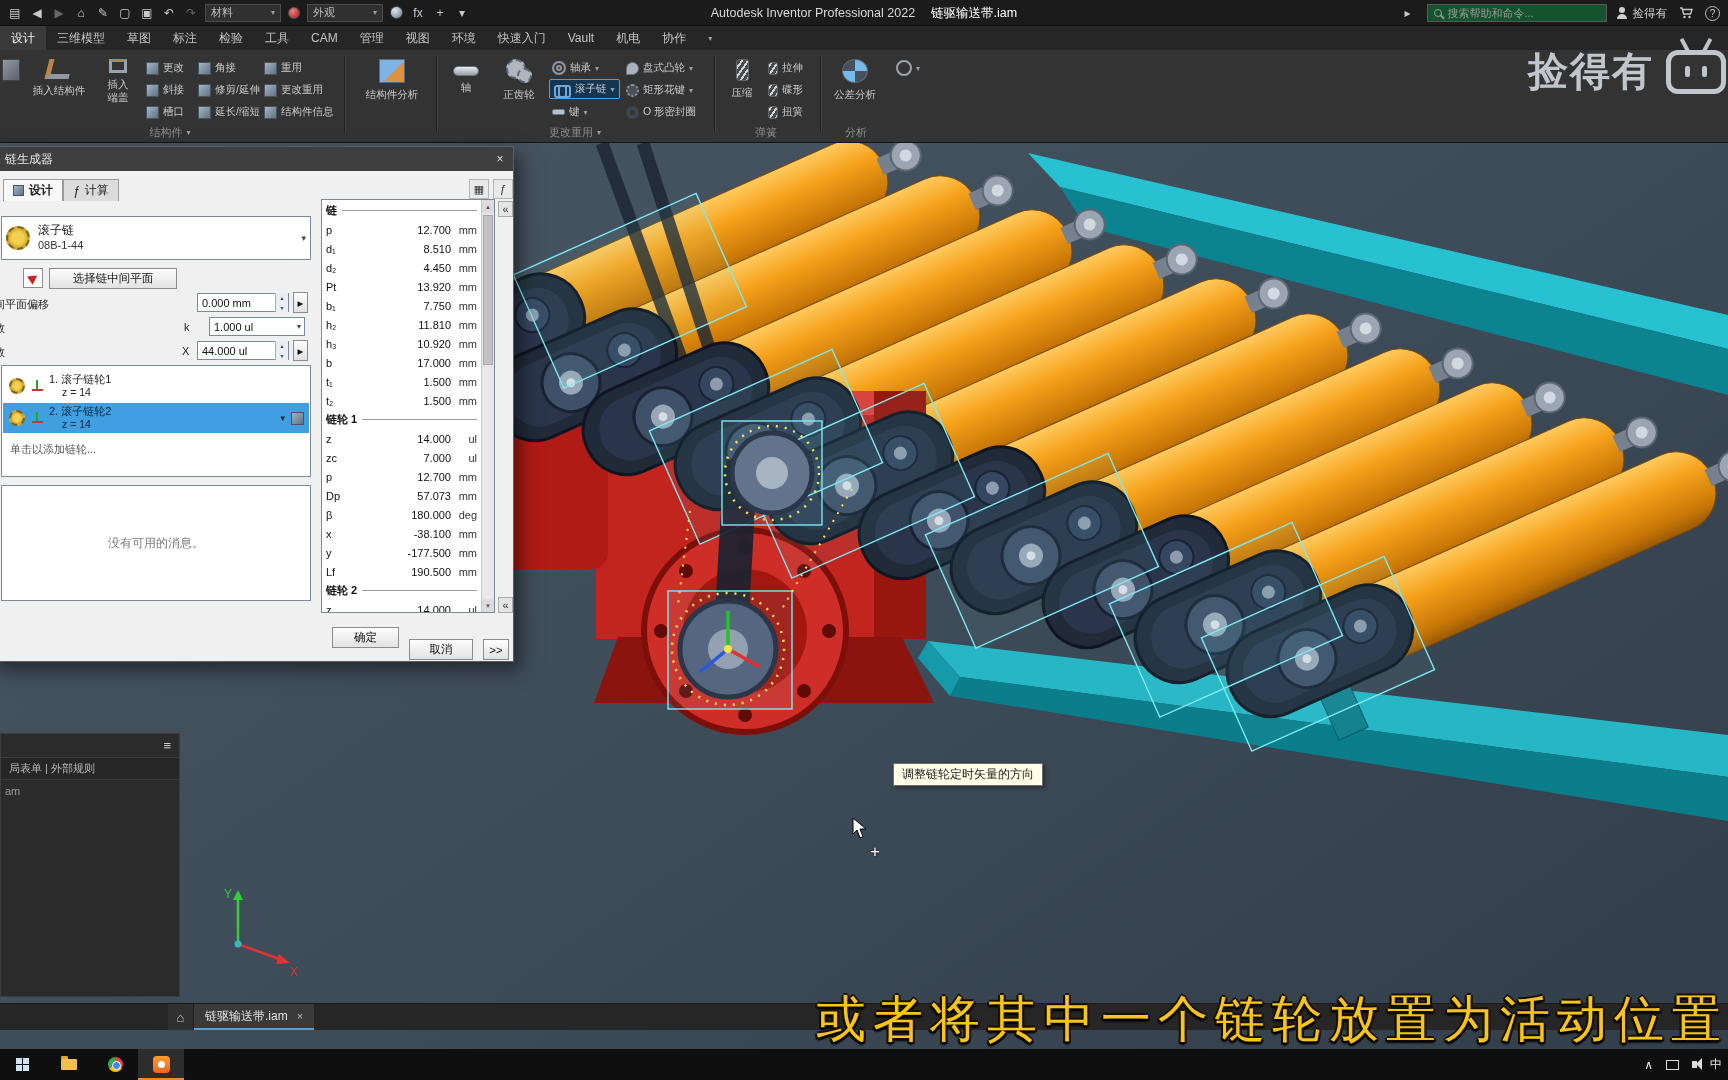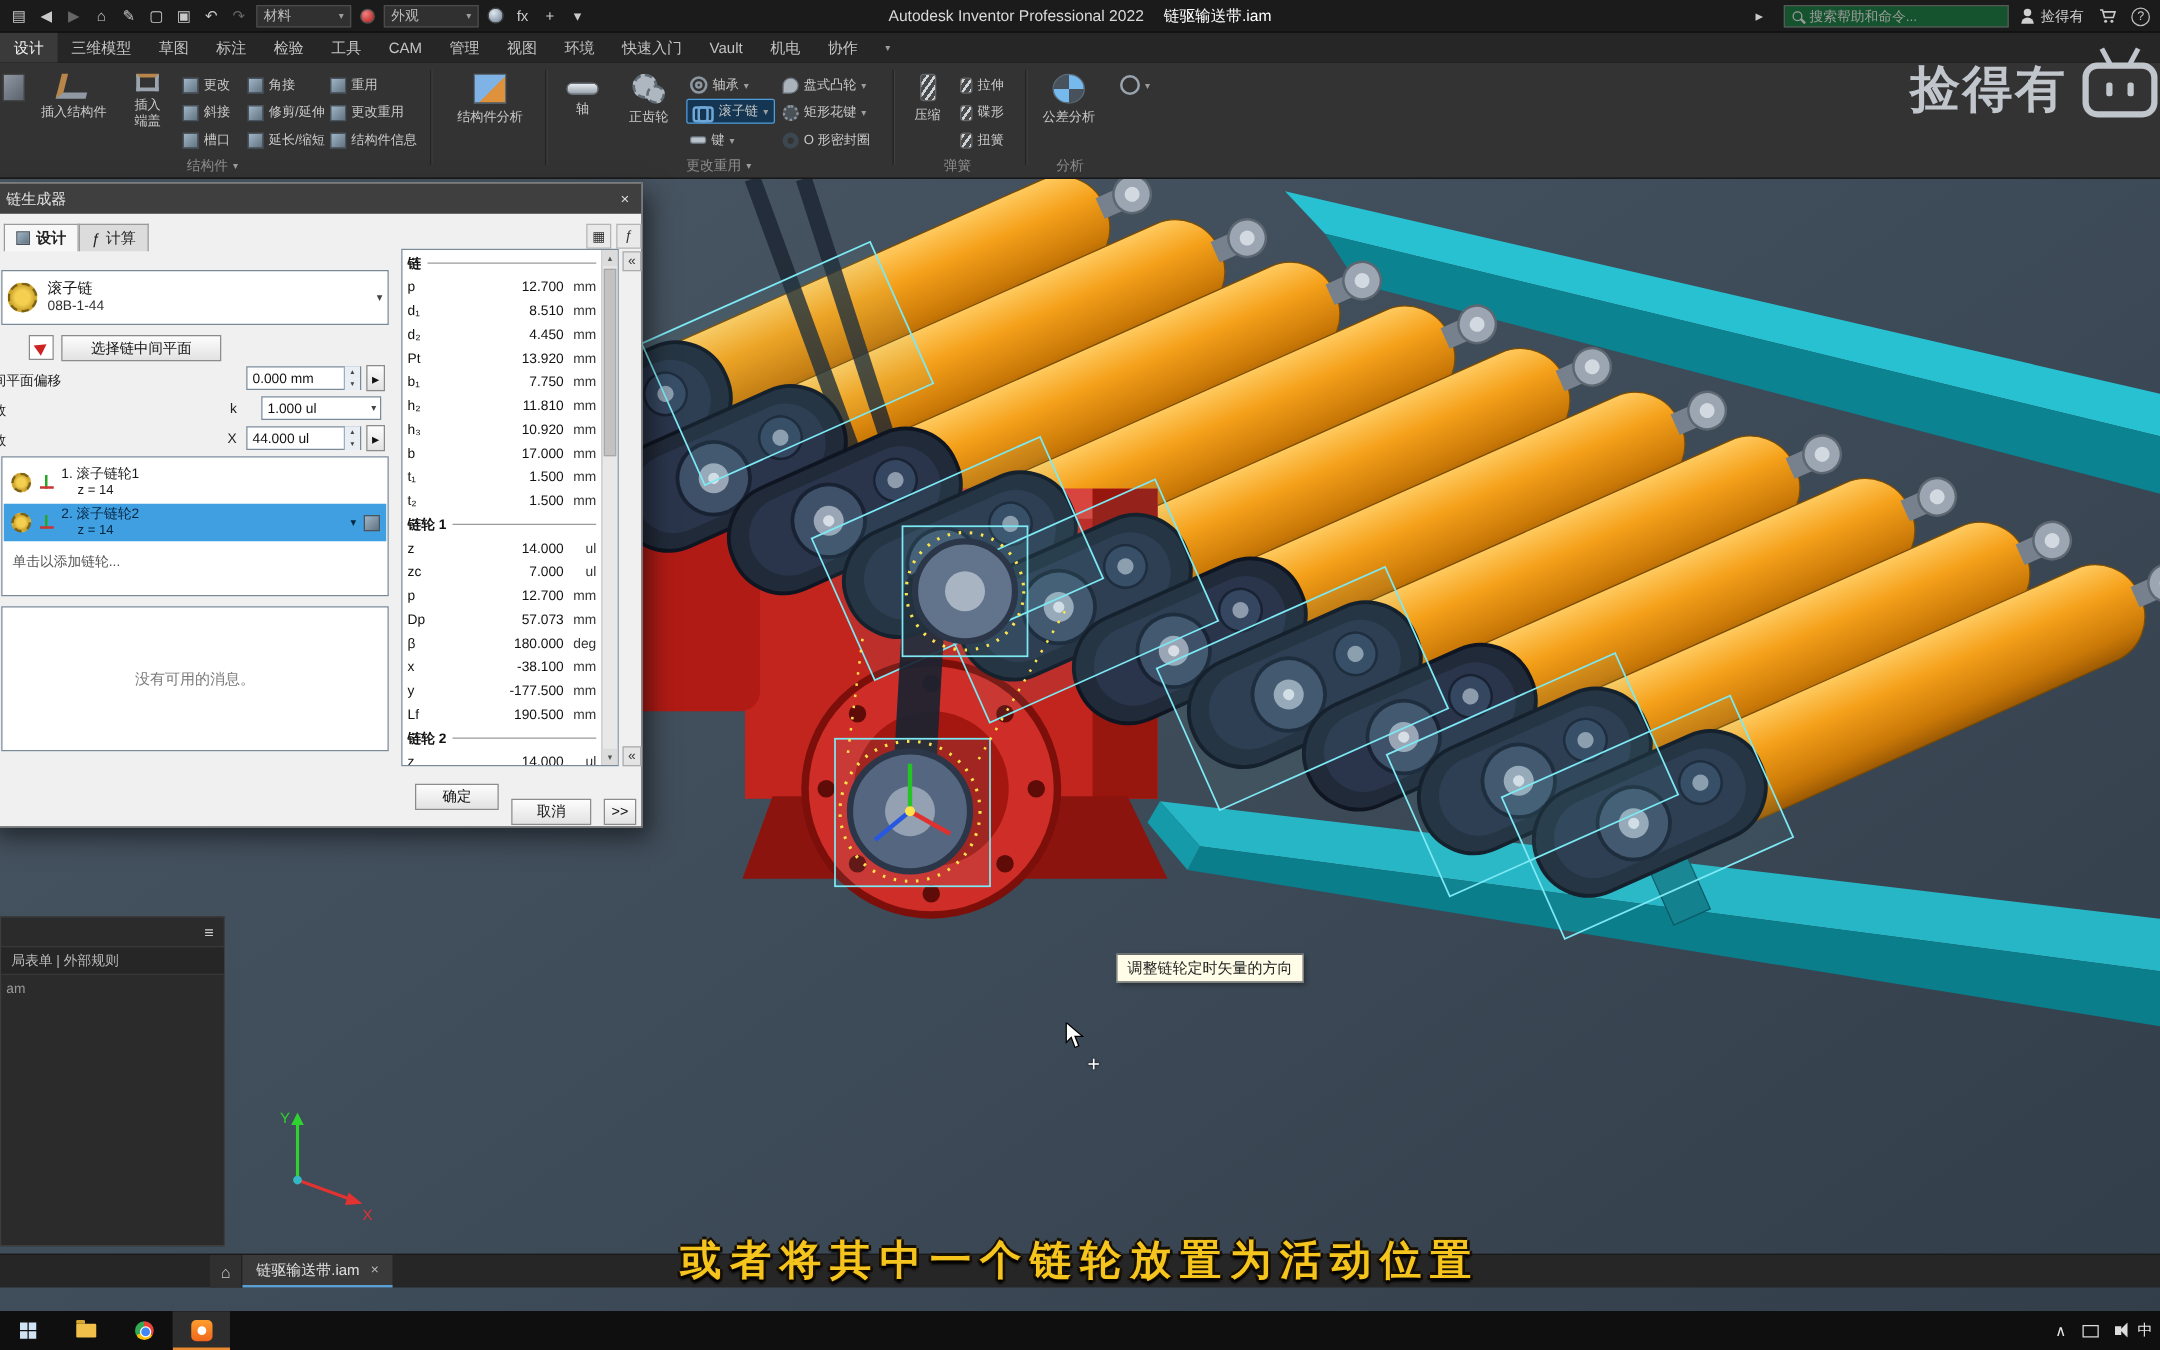--- a/index.html
+++ b/index.html
@@ -111,21 +111,21 @@
 .leftpanel{position:absolute;left:0;top:733px;width:180px;height:264px;background:#2b2b2b;border:1px solid #3d3d3d;z-index:6;color:#b9b9b9;font-size:11px}
 .lp-head{height:24px;display:flex;align-items:center;justify-content:flex-end;padding-right:8px;border-bottom:1px solid #3d3d3d;color:#cfcfcf;font-size:13px}
 .lp-row1{height:22px;display:flex;align-items:center;padding-left:8px;background:#262626;border-bottom:1px solid #383838}
 .lp-row2{height:22px;display:flex;align-items:center;padding-left:4px;color:#9a9a9a}
 .docstrip{position:absolute;left:0;top:1003px;width:1728px;height:27px;background:#262626;border-top:1px solid #1a1a1a;z-index:8;display:flex;align-items:stretch}
 .ds-home{width:26px;margin-left:168px;display:flex;align-items:center;justify-content:center;color:#c9c9c9;background:#303030;border-right:1px solid #1f1f1f;font-size:13px}
 .ds-tab{display:flex;align-items:center;gap:9px;padding:0 11px;background:#3a3a3a;color:#e0e0e0;font-size:12px;border-bottom:2px solid #5a9fd4}
 .ds-close{font-size:11px;color:#bbb}
 
 .vtooltip{position:absolute;left:893px;top:763px;background:#fffde7;border:1px solid #6a6a6a;padding:2px 8px;font-size:12px;color:#222;z-index:26;box-shadow:2px 2px 4px rgba(0,0,0,.35);white-space:nowrap}
-.subtitle{position:absolute;left:0;top:986px;width:1728px;text-align:center;z-index:50;font-size:33px;font-weight:bold;color:#f6c51d;letter-spacing:7px;pointer-events:none;
+.subtitle{position:absolute;left:0;top:986px;width:1728px;text-align:right;z-index:50;font-size:50px;font-weight:normal;color:#f6c51d;letter-spacing:7px;pointer-events:none;
  text-shadow:-2px 0 0 #181000,2px 0 0 #181000,0 -2px 0 #181000,0 3px 2px #000,2px 2px 0 #181000,-2px 2px 0 #181000}
 .watermark{position:absolute;left:1528px;top:44px;display:flex;align-items:center;gap:12px;z-index:40;color:#c9ced6;opacity:.95}
 .wm-text{font-size:40px;font-weight:bold;letter-spacing:2px}
 .wm-tv{width:60px;height:44px;border:5px solid #c9ced6;border-radius:12px;position:relative}
 .wm-tv::before,.wm-tv::after{content:"";position:absolute;background:#c9ced6;width:4px;height:15px;top:-17px}
 .wm-tv::before{left:12px;transform:rotate(-28deg)}
 .wm-tv::after{right:12px;transform:rotate(28deg)}
 .wm-eye{position:absolute;width:5px;height:11px;background:#c9ced6;border-radius:2px;top:11px}
 .cursor{position:absolute;left:852px;top:818px;z-index:80;pointer-events:none}
 .cursor .plus{position:absolute;left:18px;top:24px;color:#fff;font-size:17px;text-shadow:0 0 2px #000}

